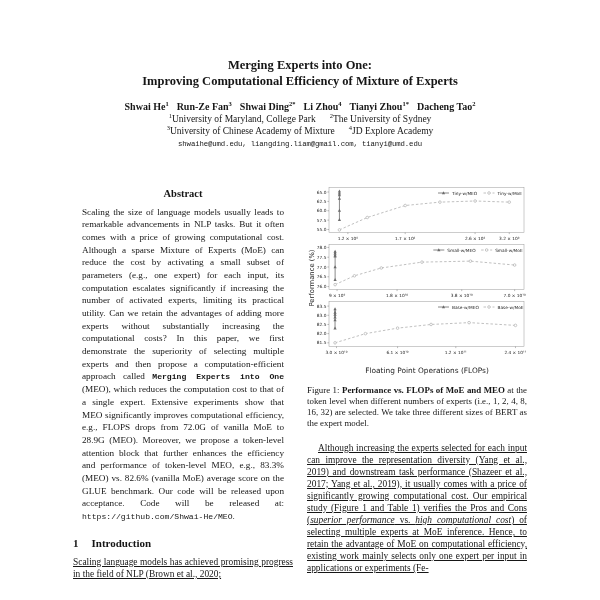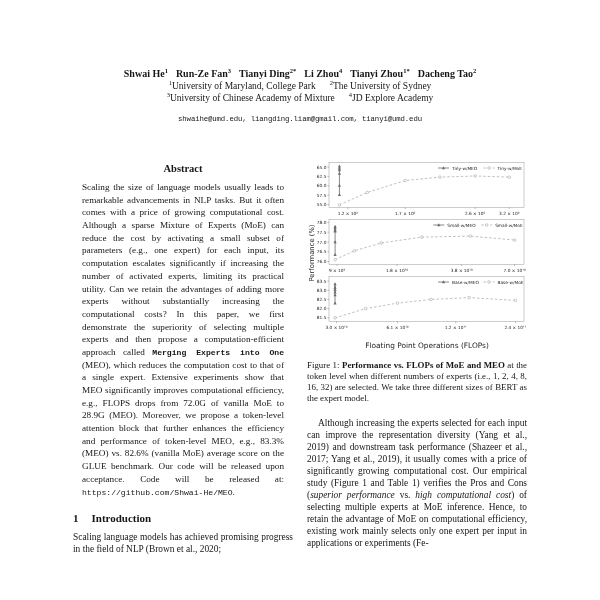--- a/index.html
+++ b/index.html
@@ -6,49 +6,50 @@
   body{width:600px;height:600px;overflow:hidden;background:#ffffff;color:#161616;
        font-family:"Liberation Serif",serif;}
   .page{width:600px;height:600px;position:relative;}
   .head{text-align:center;padding-top:57px;}
   .title{font-size:12.5px;font-weight:bold;line-height:1.3;margin:0;}
   .authors{margin-top:11px;font-size:10px;font-weight:bold;}
   .authors .au{margin:0 4px;white-space:nowrap;}
   sup{font-size:6.5px;vertical-align:super;line-height:0;}
   .affil{font-size:9.5px;margin-top:2px;}
   .affil .blk{margin:0 7px;white-space:nowrap;}
-  .emails{font-family:"Liberation Mono",monospace;font-size:7.3px;margin-top:12px;letter-spacing:-0.1px;}
+  .emails{font-family:"Liberation Mono",monospace;font-size:7.3px;margin-top:4px;letter-spacing:-0.1px;}
   .cols{display:flex;gap:14px;width:454px;margin:37px auto 0 auto;}
   .col{width:220px;}
   .abs-head{text-align:center;font-weight:bold;font-size:10.5px;margin:3px 0 7px 0;}
   .abs{font-size:9.2px;line-height:1.38;text-align:justify;margin:0 9px;}
   .monob{font-family:"Liberation Mono",monospace;font-weight:bold;font-size:8.1px;}
   .mono{font-family:"Liberation Mono",monospace;font-size:8.1px;}
   .sec{font-size:11px;font-weight:bold;margin:14px 0 7px 0;}
   .secnum{margin-right:13px;}
-  .bodyp{font-size:9.4px;line-height:1.28;text-align:justify;margin:0;}
+  .bodyp{font-size:9.4px;line-height:1.28;text-align:justify;margin:0;text-decoration:underline;}
   .indent{text-indent:11px;}
   figure{margin:0;}
   .charts{position:relative;}
   .charts svg{display:block;width:220px;height:57px;}
   .ylab{position:absolute;left:-38px;top:50%;width:86px;margin-top:-6px;text-align:center;
         transform:rotate(-90deg);font-size:6.8px;font-family:"DejaVu Sans",sans-serif;color:#222;}
   .xlab{text-align:center;font-size:7.4px;font-family:"DejaVu Sans",sans-serif;color:#222;
         padding-left:20px;margin-top:10px;}
   figcaption{font-size:8.9px;line-height:1.24;text-align:justify;margin-top:10px;}
   .rightp{margin-top:13px;}
   a.url{color:#161616;text-decoration:none;}
 </style>
 </head>
 <body>
 
 <div class="page">
 
   <div class="head">
-    <div class="authors"><span class="au"><span>Shwai He</span><sup>1</sup></span><span class="au"><span>Run-Ze Fan</span><sup>3</sup></span><span class="au"><span>Tianyi Ding</span><sup>2*</sup></span><span class="au"><span>Li Zhou</span><sup>4</sup></span><span class="au"><span>Tianyi Zhou</span><sup>1*</sup></span><span class="au"><span>Dacheng Tao</span><sup>2</sup></span></div>
+    <h1 class="title"><span>Merging Experts into One:</span><br><span>Improving Computational Efficiency of Mixture of Experts</span></h1>
+    <div class="authors"><span class="au"><span>Shwai He</span><sup>1</sup></span><span class="au"><span>Run-Ze Fan</span><sup>3</sup></span><span class="au"><span>Shwai Ding</span><sup>2*</sup></span><span class="au"><span>Li Zhou</span><sup>4</sup></span><span class="au"><span>Tianyi Zhou</span><sup>1*</sup></span><span class="au"><span>Dacheng Tao</span><sup>2</sup></span></div>
     <div class="affil"><span class="blk"><sup>1</sup><span>University of Maryland, College Park</span></span><span class="blk"><sup>2</sup><span>The University of Sydney</span></span></div>
     <div class="affil"><span class="blk"><sup>3</sup><span>University of Chinese Academy of Mixture</span></span><span class="blk"><sup>4</sup><span>JD Explore Academy</span></span></div>
     <div class="emails">shwaihe@umd.edu, liangding.liam@gmail.com, tianyi@umd.edu</div>
   </div>
 
   <div class="cols">
 
     <div class="col">
       <div class="abs-head">Abstract</div>
       <p class="abs"><span>Scaling the size of language models usually leads to remarkable advancements in NLP tasks. But it often comes with a price of growing computational cost. Although a sparse Mixture of Experts (MoE) can reduce the cost by activating a small subset of parameters (e.g., one expert) for each input, its computation escalates significantly if increasing the number of activated experts, limiting its practical utility. Can we retain the advantages of adding more experts without substantially increasing the computational costs? In this paper, we first demonstrate the superiority of selecting multiple experts and then propose a computation-efficient approach called </span><span class="monob">Merging Experts into One</span><span> (MEO), which reduces the computation cost to that of a single expert. Extensive experiments show that MEO significantly improves computational efficiency, e.g., FLOPS drops from 72.0G of vanilla MoE to 28.9G (MEO). Moreover, we propose a token-level attention block that further enhances the efficiency and performance of token-level MEO, e.g., 83.3% (MEO) vs. 82.6% (vanilla MoE) average score on the GLUE benchmark. Our code will be released upon acceptance. Code will be released at: </span><a class="url mono" href="#">https://github.com/Shwai-He/MEO</a><span>.</span></p>

